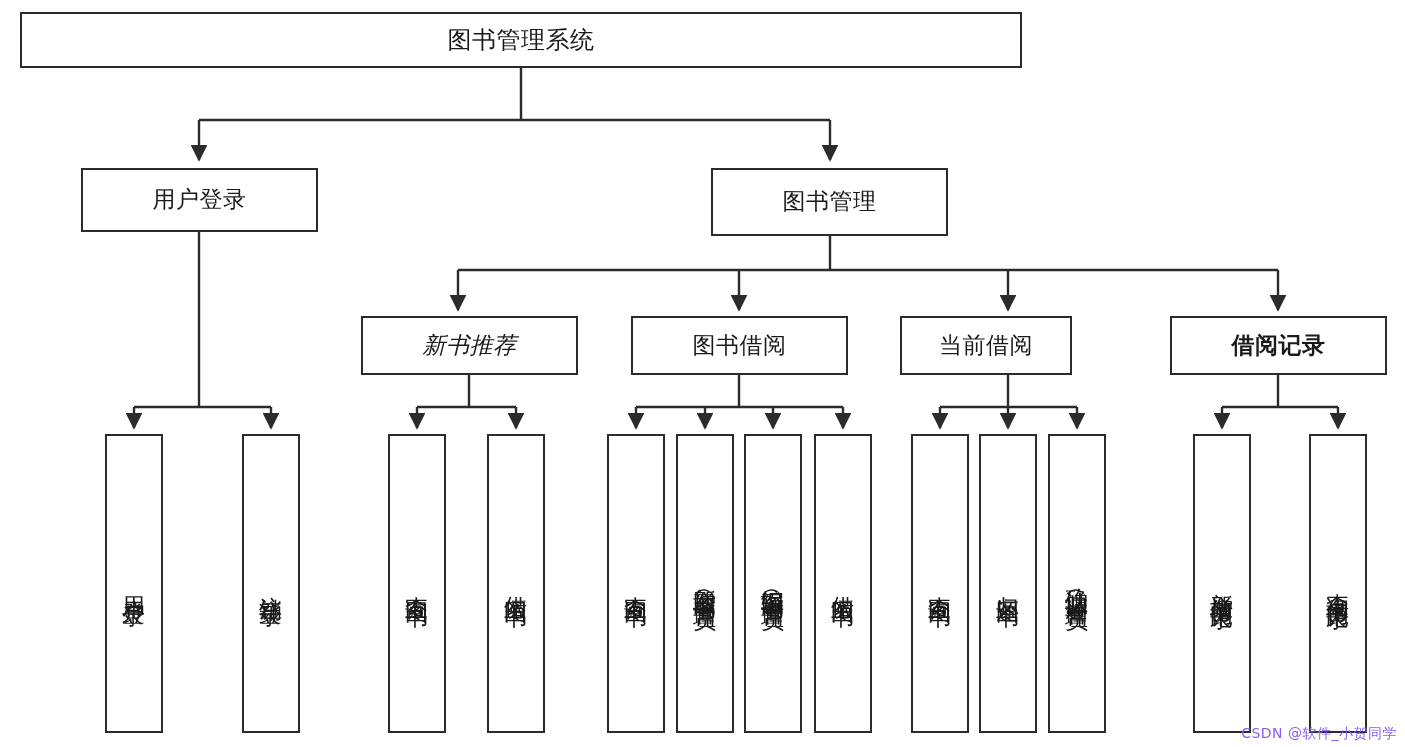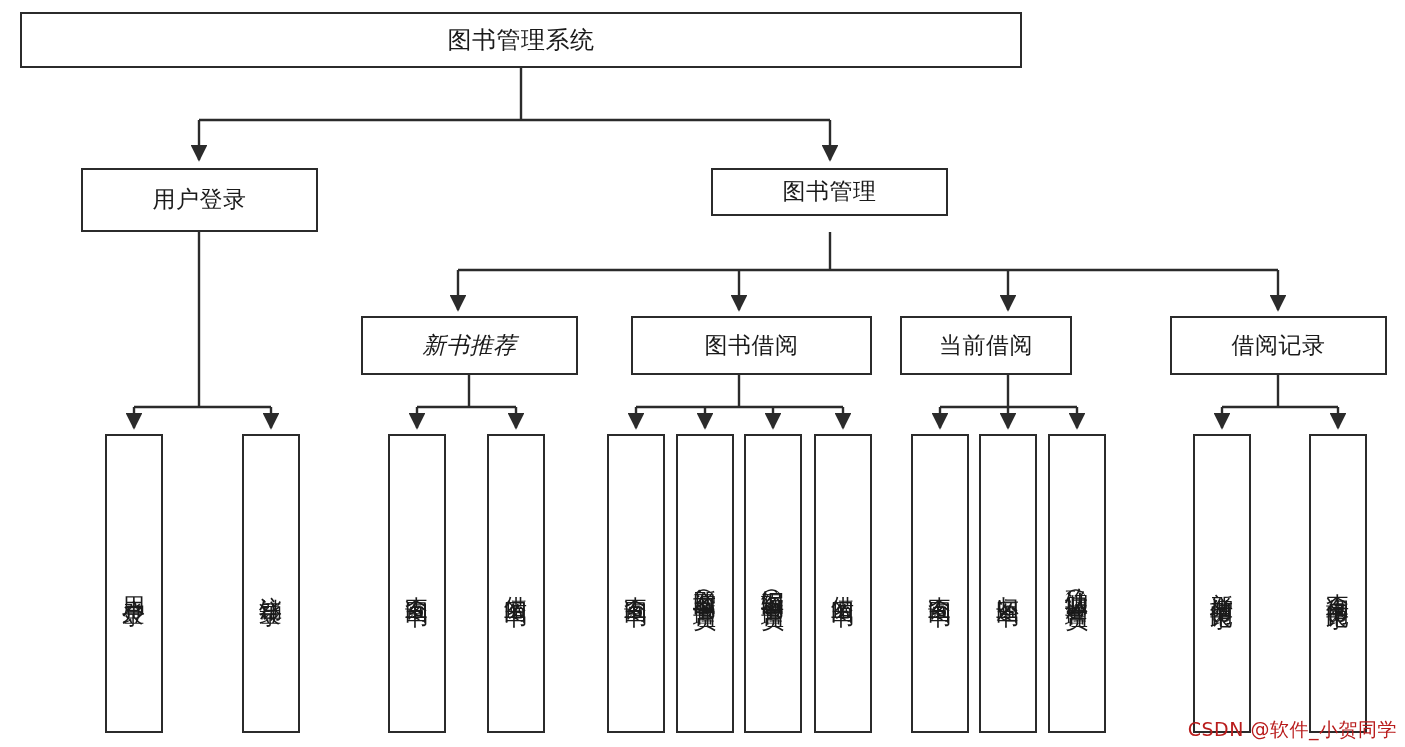--- a/index.html
+++ b/index.html
@@ -63,22 +63,22 @@
     letter-spacing: 3px;
     max-height: 260px;
   }
   .node.v.two .lbl {
     max-height: 278px;
   }
   .watermark {
     position: absolute;
     right: 8px;
     bottom: 4px;
-    font-size: 19px;
-    color: #b91c1c;
+    font-size: 14px;
+    color: #8b5cf6;
     white-space: nowrap;
     letter-spacing: 0.5px;
   }
 </style>
 </head>
 <body>
 
 <div id="canvas">
 
   <svg class="connectors" viewBox="0 0 1405 747" xmlns="http://www.w3.org/2000/svg">
@@ -131,34 +131,34 @@
     </g>
   </svg>
 
   <div class="node h root" style="left:20px; top:12px; width:1002px; height:56px;align-items:center;">
     <span class="lbl">图书管理系统</span>
   </div>
 
   <div class="node h" style="left:81px; top:168px; width:237px; height:64px;">
     <span class="lbl">用户登录</span>
   </div>
-  <div class="node h" style="left:711px; top:168px; width:237px; height:48px;">
+  <div class="node h" style="left:711px; top:168px; width:237px; height:68px;">
     <span class="lbl">图书管理</span>
   </div>
 
   <div class="node h" style="left:361px; top:316px; width:217px; height:59px;font-style:italic;">
     <span class="lbl">新书推荐</span>
   </div>
-  <div class="node h" style="left:631px; top:316px; width:241px; height:59px;">
+  <div class="node h" style="left:631px; top:316px; width:217px; height:59px;">
     <span class="lbl">图书借阅</span>
   </div>
   <div class="node h" style="left:900px; top:316px; width:172px; height:59px;">
     <span class="lbl">当前借阅</span>
   </div>
-  <div class="node h" style="left:1170px; top:316px; width:217px; height:59px;">
+  <div class="node h" style="left:1170px; top:316px; width:217px; height:59px;font-weight:bold;">
     <span class="lbl">借阅记录</span>
   </div>
 
   <div class="node v" style="left:105px; top:434px; width:58px; height:299px;">
     <span class="lbl">用户登录</span>
   </div>
   <div class="node v" style="left:242px; top:434px; width:58px; height:299px;">
     <span class="lbl">注销登录</span>
   </div>
 

